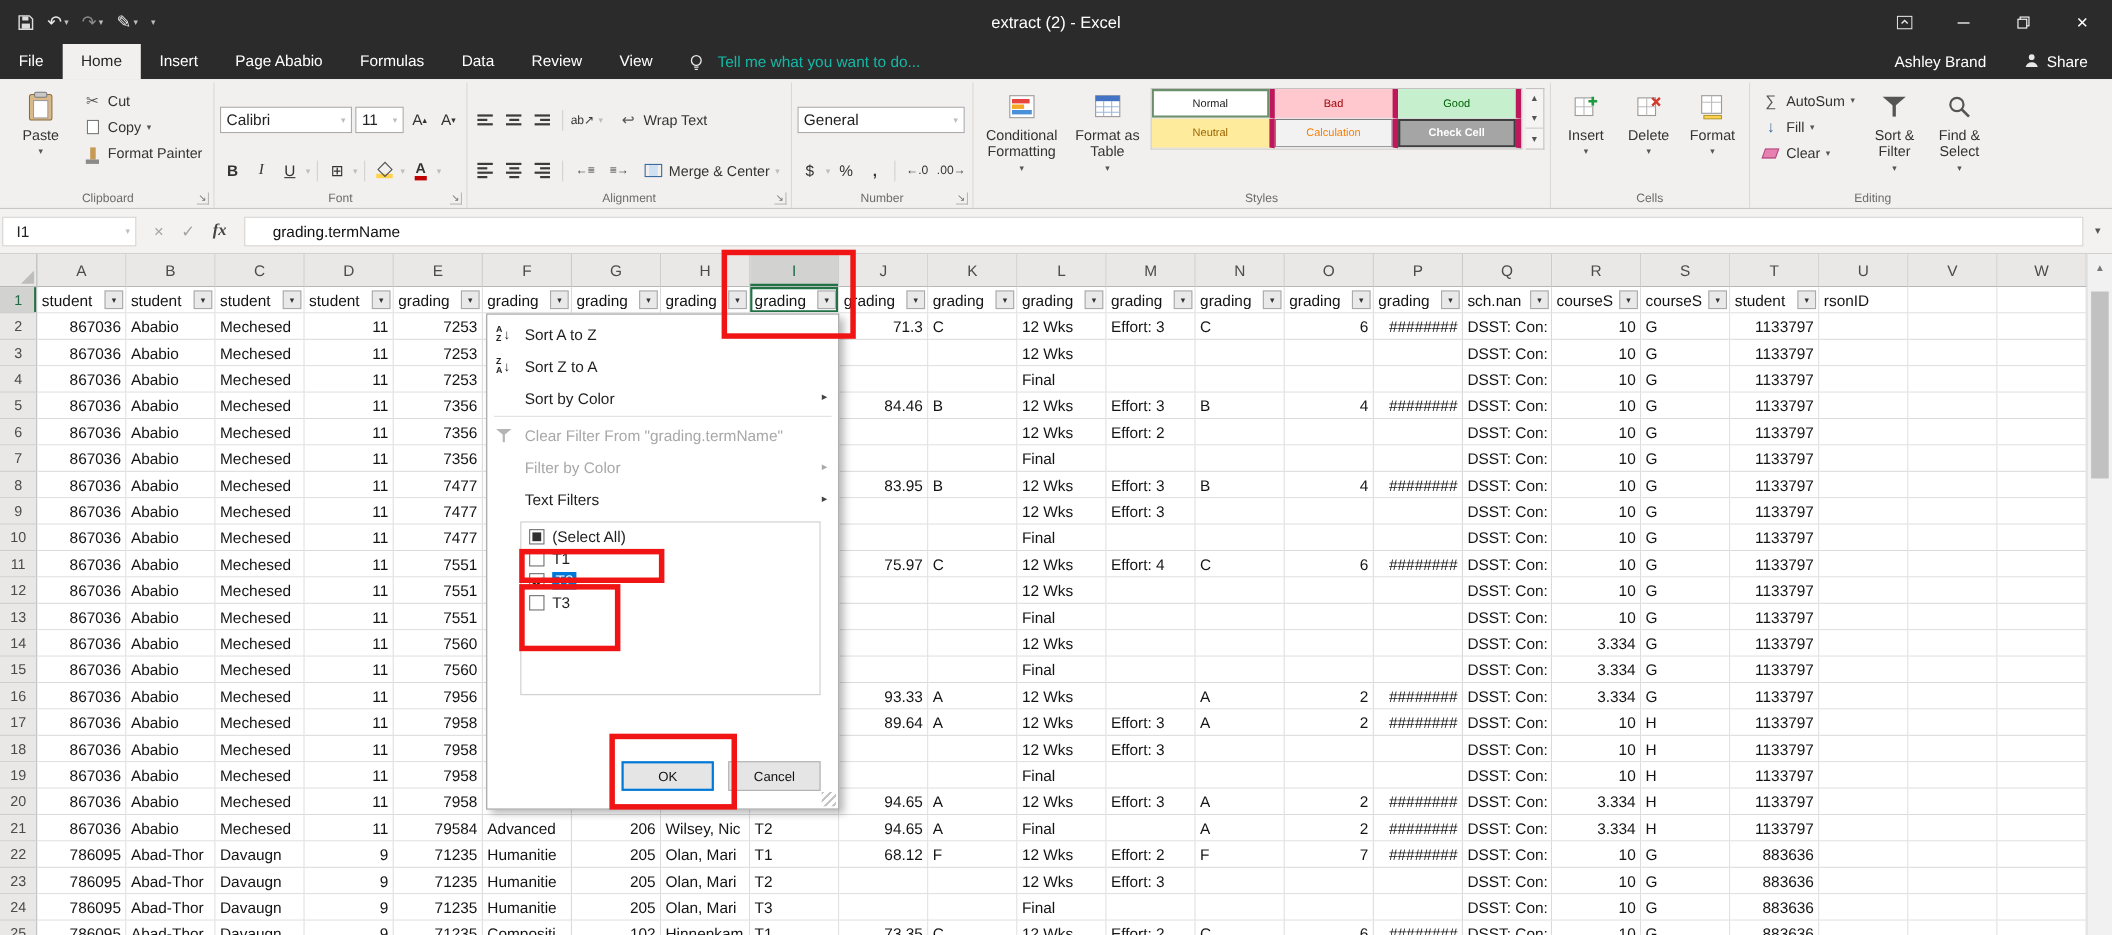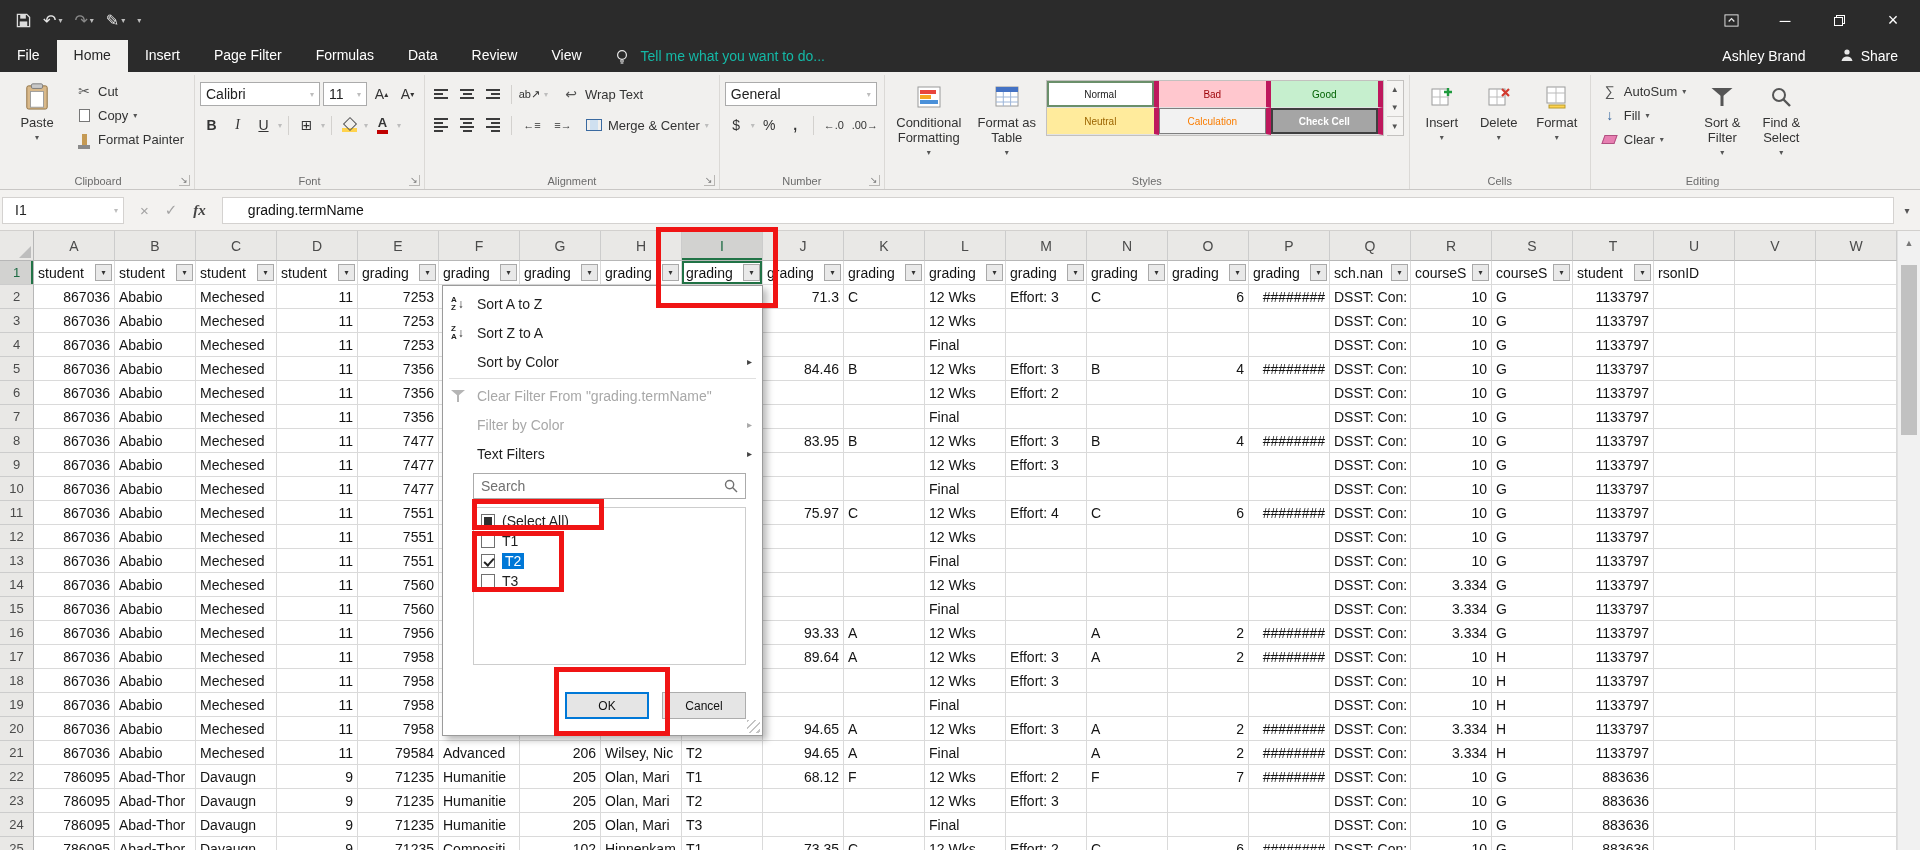--- a/index.html
+++ b/index.html
@@ -32,21 +32,21 @@
   .launcher{position:absolute;right:4px;bottom:3px;font-size:9px;color:#777;border:1px solid #b9b7b4;border-top:none;border-left:none;width:11px;height:11px;display:flex;align-items:center;justify-content:center;line-height:1}
   .gbody{display:flex;gap:3px;height:94px}
   .bigbtn{width:60px;display:flex;flex-direction:column;align-items:center;padding-top:4px;font-size:13px;color:#333;text-align:center;line-height:1.15;cursor:default}
   .bigbtn .bicon{height:32px;display:flex;align-items:center;justify-content:center;margin-bottom:3px}
   .bigbtn .btxt{white-space:normal}
   .bigbtn .dda{margin-top:2px}
   .dda{font-size:8px;color:#555}
   .scol{display:flex;flex-direction:column;justify-content:flex-start;padding-top:2px}
   .sbtn{display:flex;align-items:center;gap:5px;font-size:13px;color:#333;height:24px;padding:0 5px;white-space:nowrap}
   .sic{width:18px;display:flex;align-items:center;justify-content:center;font-size:14px;color:#555;flex:none}
-  .frow{display:flex;align-items:center;gap:3px;height:28px;margin-top:3px}
+  .frow{display:flex;align-items:center;gap:3px;height:28px;margin-top:18px}
   .combo{background:#fff;border:1px solid #ababab;height:24px;display:flex;align-items:center;justify-content:space-between;font-size:14px;padding:0 5px;color:#222}
   .fontname{width:120px}.fontsize{width:44px}.numcombo{width:152px}
   .tbtn{min-width:23px;height:23px;display:flex;align-items:center;justify-content:center;font-size:14px;color:#333}
   .tbtn.b{font-weight:700}.tbtn.i{font-style:italic;font-family:"Liberation Serif",serif}.tbtn.u{text-decoration:underline}
   .tbtn.sm{font-size:11px;min-width:28px}
   .vsep{width:1px;height:19px;background:#d3d1ce;margin:0 3px}
   .fcolor{font-weight:700;font-size:13px;line-height:14px;border-bottom:4px solid #c00000;padding:0 1px}
   .fillic{display:inline-block;width:15px;height:14px;border-bottom:4px solid #ffd34d;position:relative}
   .fillic::before{content:"";position:absolute;left:3px;top:1px;width:8px;height:8px;border:1.5px solid #555;transform:rotate(45deg)}
   .lni{display:flex;flex-direction:column;gap:2px;width:14px}
@@ -148,20 +148,21 @@
             <rect x="4.5" y="2" width="6" height="4" fill="#dcdcdc"></rect>
           </svg>
       </span>
       <span class="qicon">↶<span class="dd">▾</span></span>
       <span class="qicon dim">↷<span class="dd">▾</span></span>
       <span class="qicon">✎<span class="dd">▾</span></span>
       <span class="qicon">
           <span class="dd">▾</span>
         </span>
     </div>
+    <div class="titletext">extract (2) - Excel</div>
     <div class="winbtns">
       <span class="wbtn">
         <svg width="15" height="15" viewBox="0 0 16 16">
             <rect x="1" y="2" width="14" height="12" fill="none" stroke="#e6e6e6"></rect>
             <path d="M5 9l3-3 3 3" fill="none" stroke="#e6e6e6" stroke-width="1.4"></path>
           </svg>
       </span>
       <span class="wbtn">─</span>
       <span class="wbtn">
         <svg width="13" height="13" viewBox="0 0 13 13">
@@ -171,21 +172,21 @@
       </span>
       <span class="wbtn" style="font-size:18px">×</span>
     </div>
   </div>
 
   <div class="tabrow">
     <div style="display:flex">
         <div class="tab">File</div>
         <div class="tab active">Home</div>
         <div class="tab">Insert</div>
-        <div class="tab">Page Filter</div>
+        <div class="tab">Page Ababio</div>
         <div class="tab">Formulas</div>
         <div class="tab">Data</div>
         <div class="tab">Review</div>
         <div class="tab">View</div>
       </div>
     <div class="tellme">
       <svg width="14" height="15" viewBox="0 0 14 15">
           <circle cx="7" cy="6" r="4.4" fill="none" stroke="#e8e8e8" stroke-width="1.2"></circle>
           <line x1="5" y1="12" x2="9" y2="12" stroke="#e8e8e8" stroke-width="1.2"></line>
           <line x1="5.6" y1="14" x2="8.4" y2="14" stroke="#e8e8e8" stroke-width="1.2"></line>
@@ -1304,29 +1305,20 @@
     <div class="mitem disabled">
       <span class="micon"></span>
       <span class="mlabel">Filter by Color</span>
       <span class="sub">▸</span>
     </div>
     <div class="mitem">
       <span class="micon"></span>
       <span class="mlabel">Text Filters</span>
       <span class="sub">▸</span>
     </div>
-    <div class="srow">
-      <div class="sbox">
-        <span class="ph">Search</span>
-        <svg width="14" height="14" viewBox="0 0 14 14">
-            <circle cx="5.6" cy="5.6" r="4.1" fill="none" stroke="#707070" stroke-width="1.4"></circle>
-            <line x1="8.8" y1="8.8" x2="13" y2="13" stroke="#707070" stroke-width="1.4"></line>
-          </svg>
-      </div>
-    </div>
     <div class="flist">
         <div class="fitem">
           <div class="cb ind"></div>
           <span class="lbl">(Select All)</span>
         </div>
         <div class="fitem">
           <div class="cb "></div>
           <span class="lbl">T1</span>
         </div>
         <div class="fitem selected">

